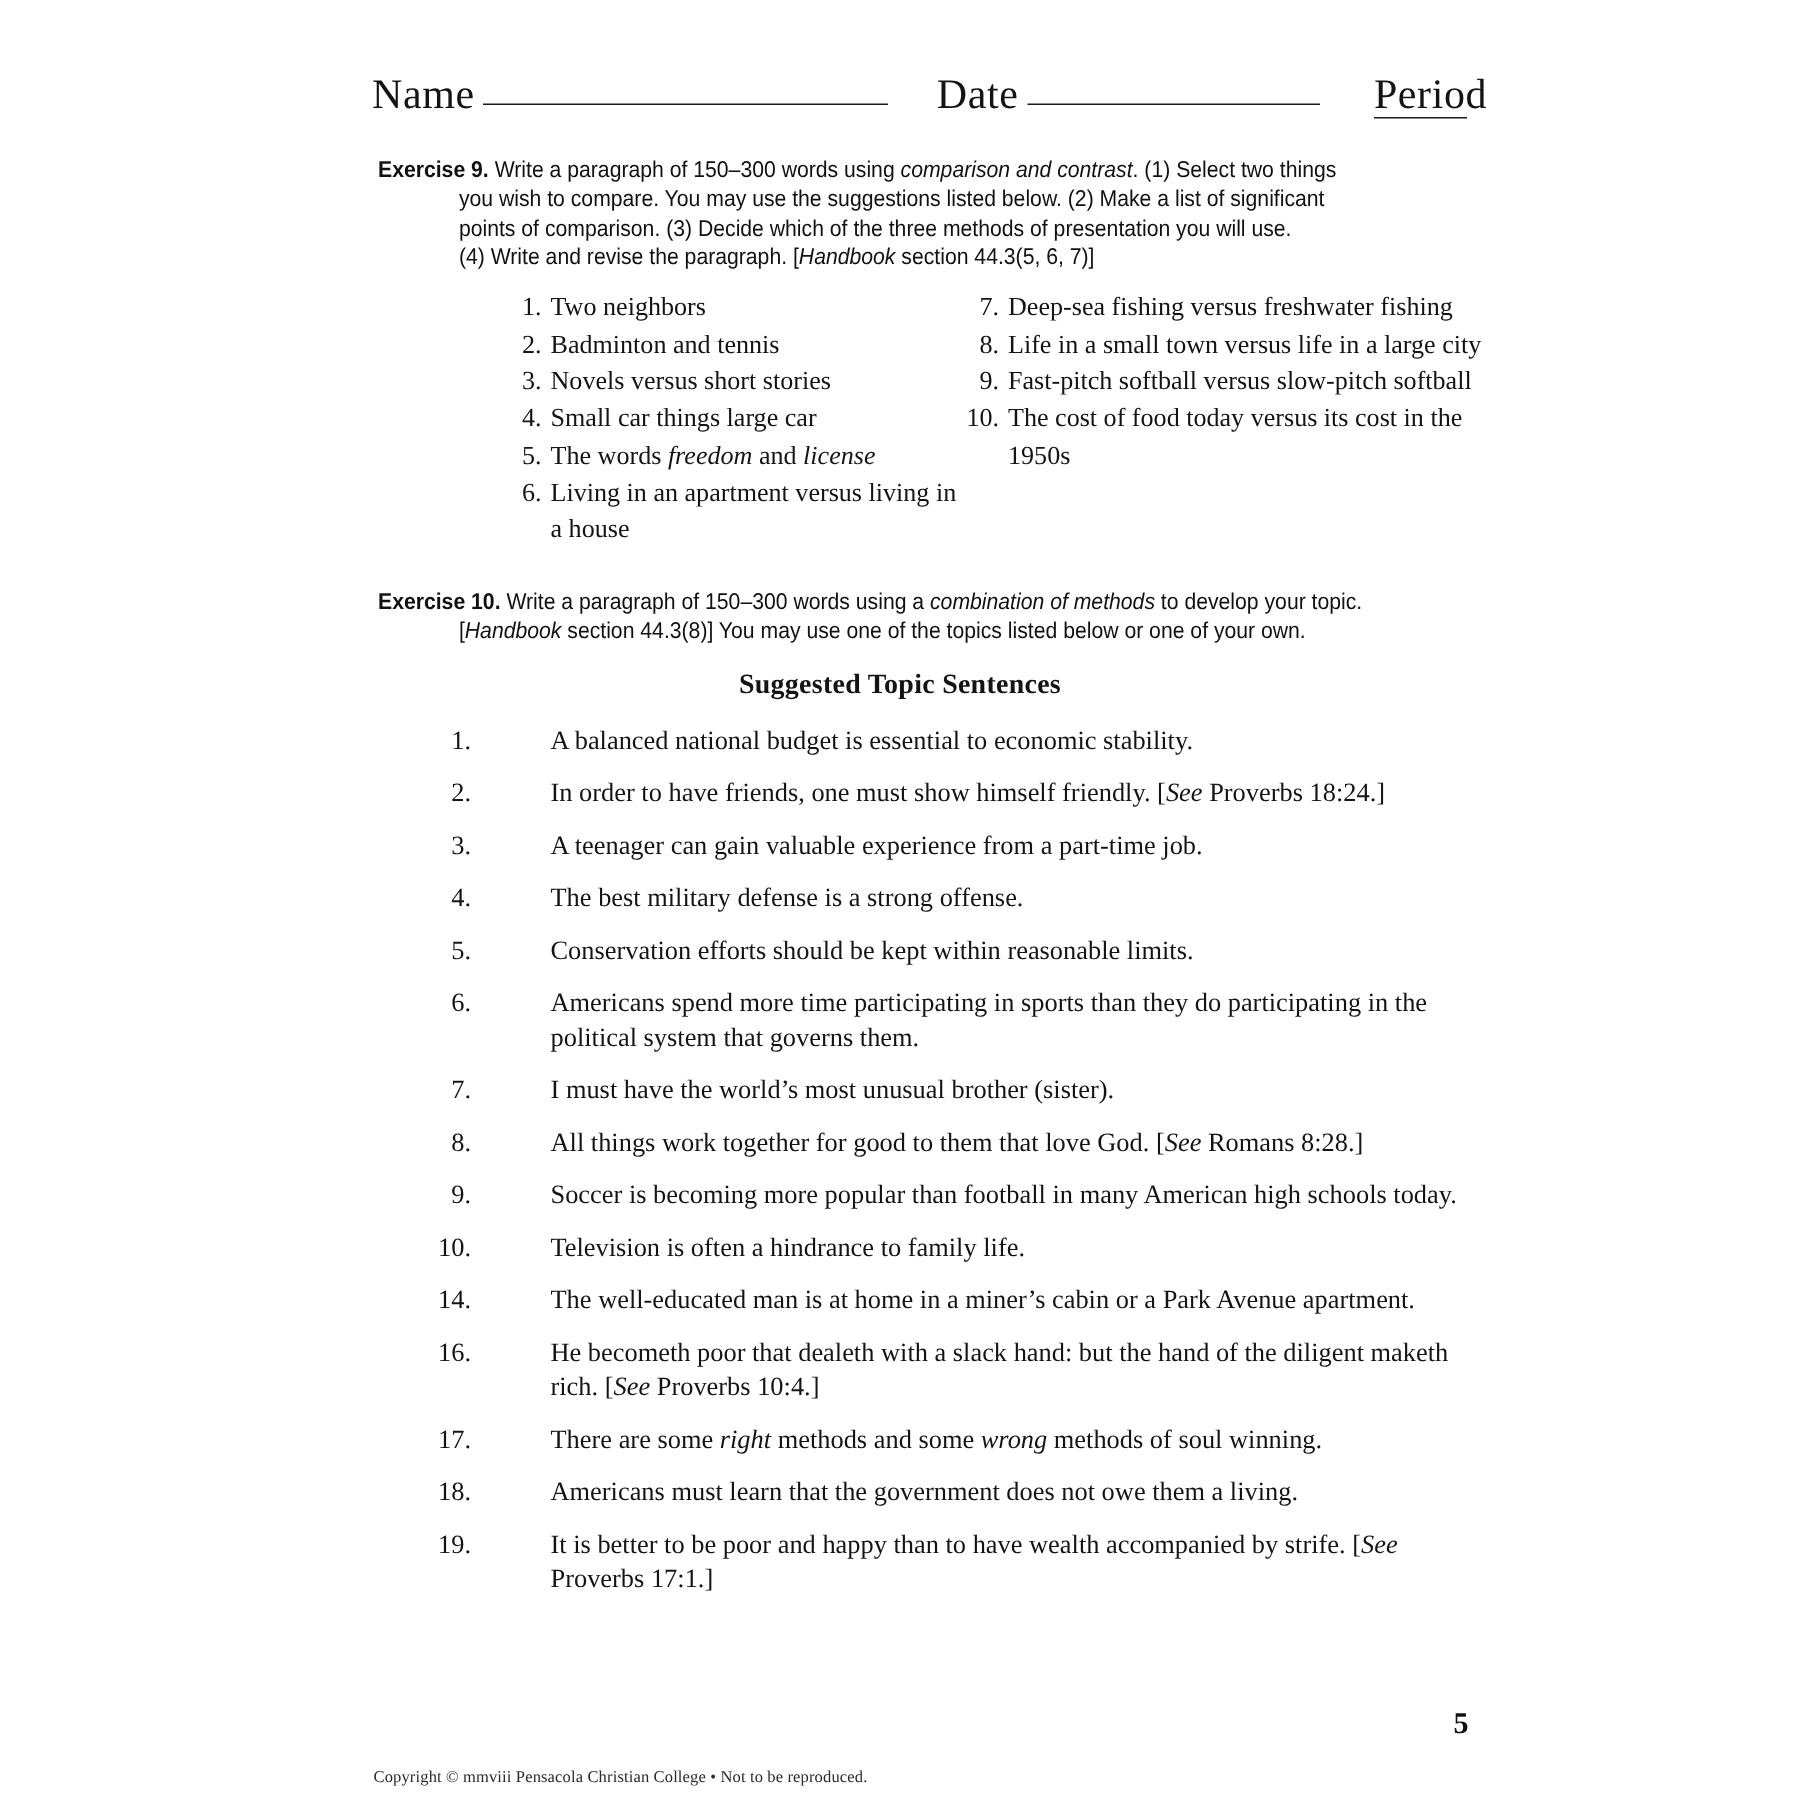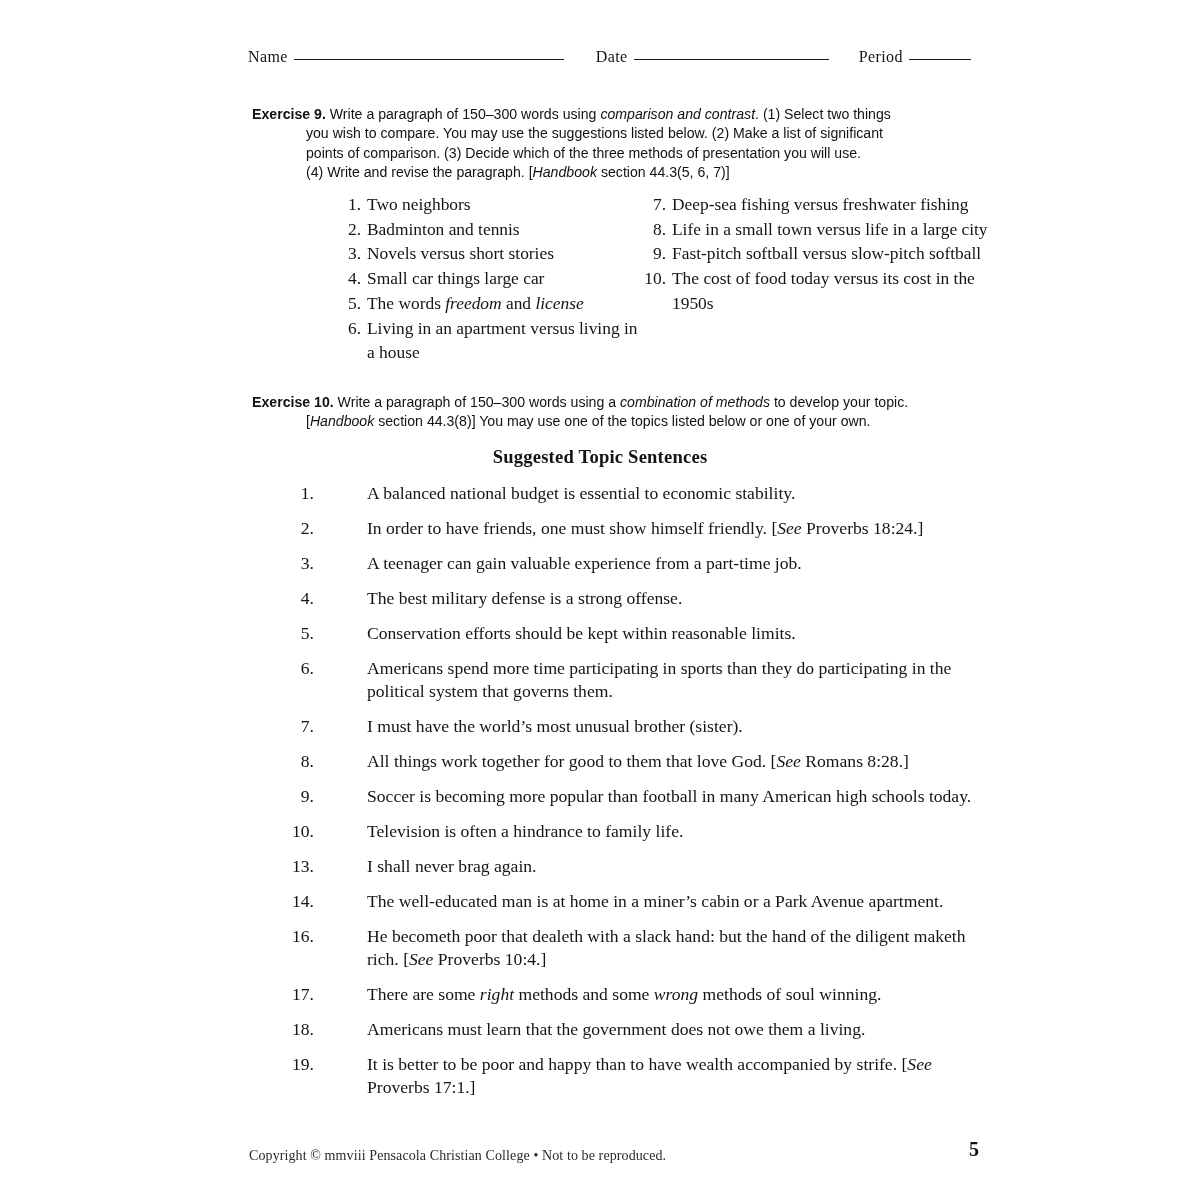--- a/index.html
+++ b/index.html
@@ -24,42 +24,42 @@
 
   
   .name-line {
     position: absolute;
     left: 248px;
     top: 48px;
     width: 766px;
     display: flex;
     align-items: flex-start;
     font-family: "Liberation Serif", "DejaVu Serif", serif;
-    font-size: 16px;
+    font-size: 28px;
   }
   .field {
     display: flex;
     align-items: baseline;
     white-space: nowrap;
   }
   .field-label { letter-spacing: 0.4px; }
   .rule {
     display: inline-block;
     border-bottom: 1.7px solid #1a1a1a;
     height: 0;
     margin-left: 6px;
     position: relative;
     top: -2px;
   }
   .rule-name   { width: 270px; }
   .rule-date   { width: 195px; }
   .rule-period { width: 62px; }
   .field-name   { margin-right: 0; }
   .field-date   { margin-left: 32px; }
-  .field-period { margin-left: 30px; }
+  .field-period { margin-left: 30px; flex-direction: column; }
 
   
   .exercise {
     position: absolute;
     font-family: "Liberation Sans Narrow", "Liberation Sans", "DejaVu Sans", sans-serif;
     font-size: 15.2px;
     line-height: 1.27;
     color: #111;
     transform: scaleX(0.93);
     transform-origin: left top;
@@ -147,23 +147,23 @@
   .topic-item .txt {
     flex: 1 1 auto;
     margin-left: 44px;
   }
   .topic-item i { font-style: italic; }
 
   
   .footer-copyright {
     position: absolute;
     left: 249px;
-    top: 1148px;
-    font-family: "Liberation Serif", "DejaVu Serif", serif;
-    font-size: 14px;
+    top: 1179px;
+    font-family: "Liberation Serif", "DejaVu Serif", serif;
+    font-size: 11px;
     color: #2a2a2a;
     letter-spacing: 0.1px;
   }
   .page-number {
     position: absolute;
     left: 969px;
     top: 1138px;
     font-family: "Liberation Serif", "DejaVu Serif", serif;
     font-weight: bold;
     font-size: 20px;
@@ -298,24 +298,20 @@
       <span class="txt">Soccer is becoming more popular than football in many American high schools today.</span>
     </div>
 
     <div class="topic-item">
       <span class="num">10.</span>
       <span class="txt">Television is often a hindrance to family life.</span>
     </div>
 
 
 
-    <div class="topic-item">
-      <span class="num">13.</span>
-      <span class="txt">I shall never brag again.</span>
-    </div>
 
     <div class="topic-item">
       <span class="num">14.</span>
       <span class="txt">The well-educated man is at home in a miner’s cabin or a Park Avenue apartment.</span>
     </div>
 
 
     <div class="topic-item">
       <span class="num">16.</span>
       <span class="txt"><span>He becometh poor that dealeth with a slack hand: but the hand of the diligent maketh rich. [</span><i>See</i><span> Proverbs 10:4.]</span></span>

